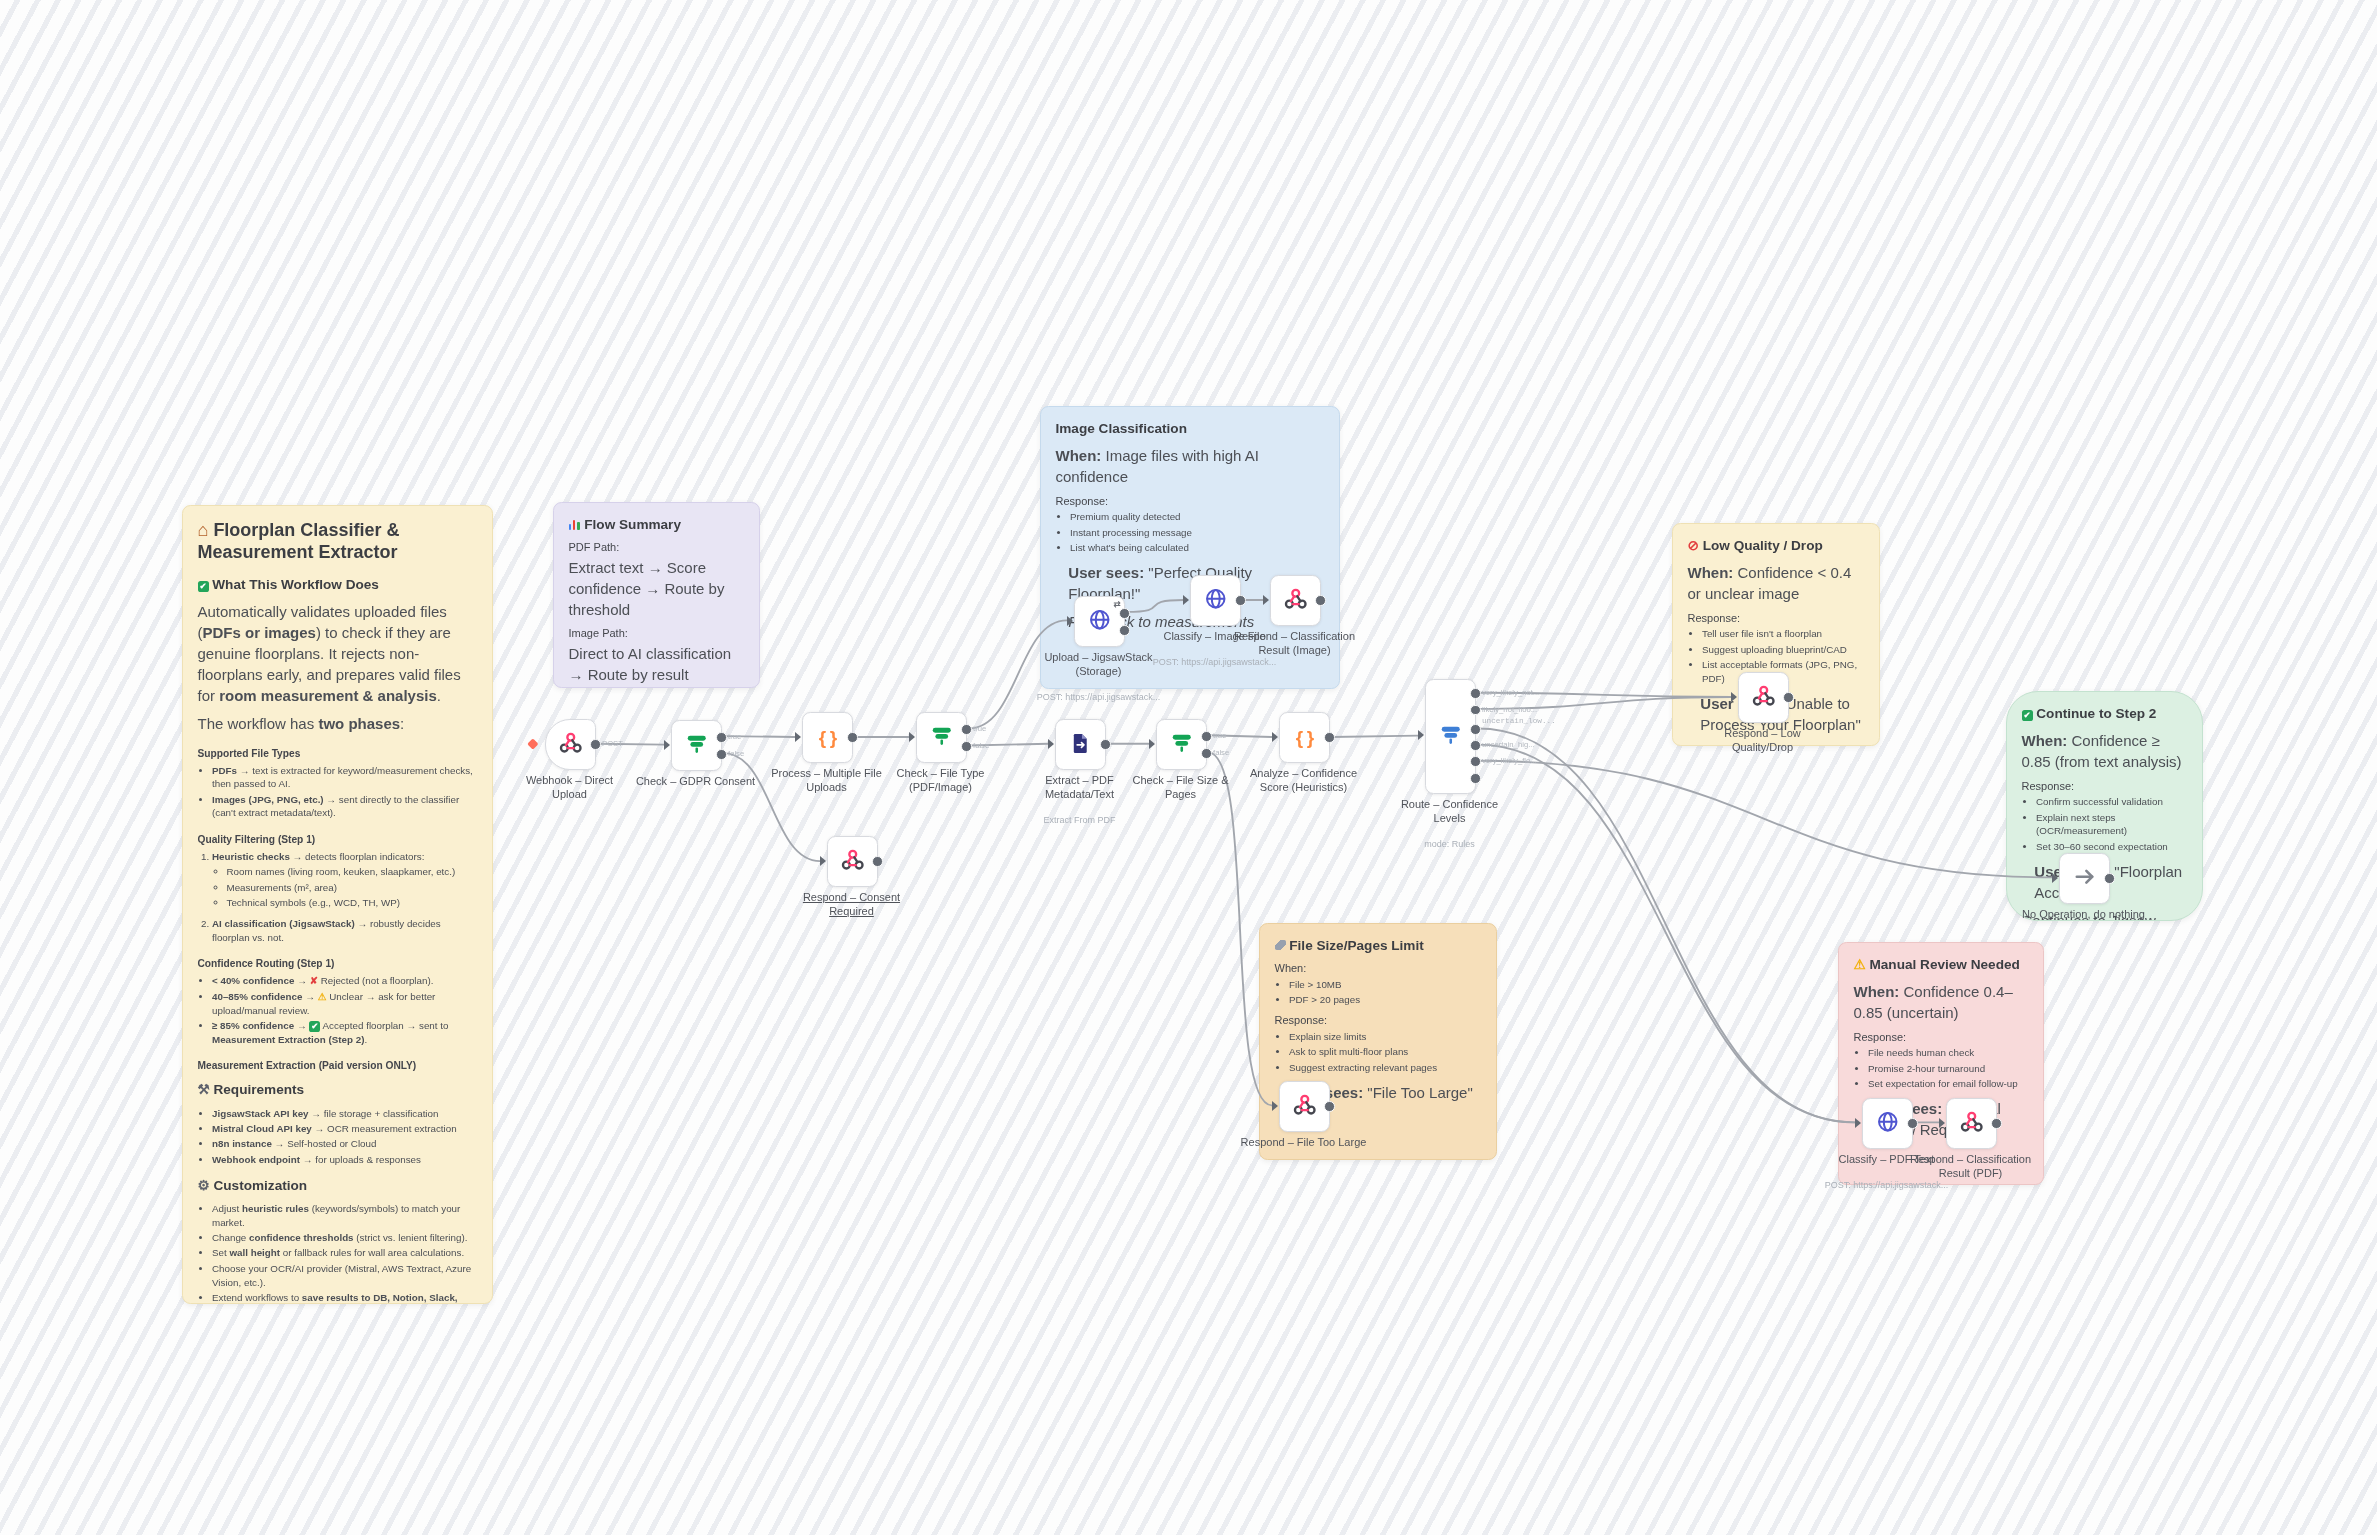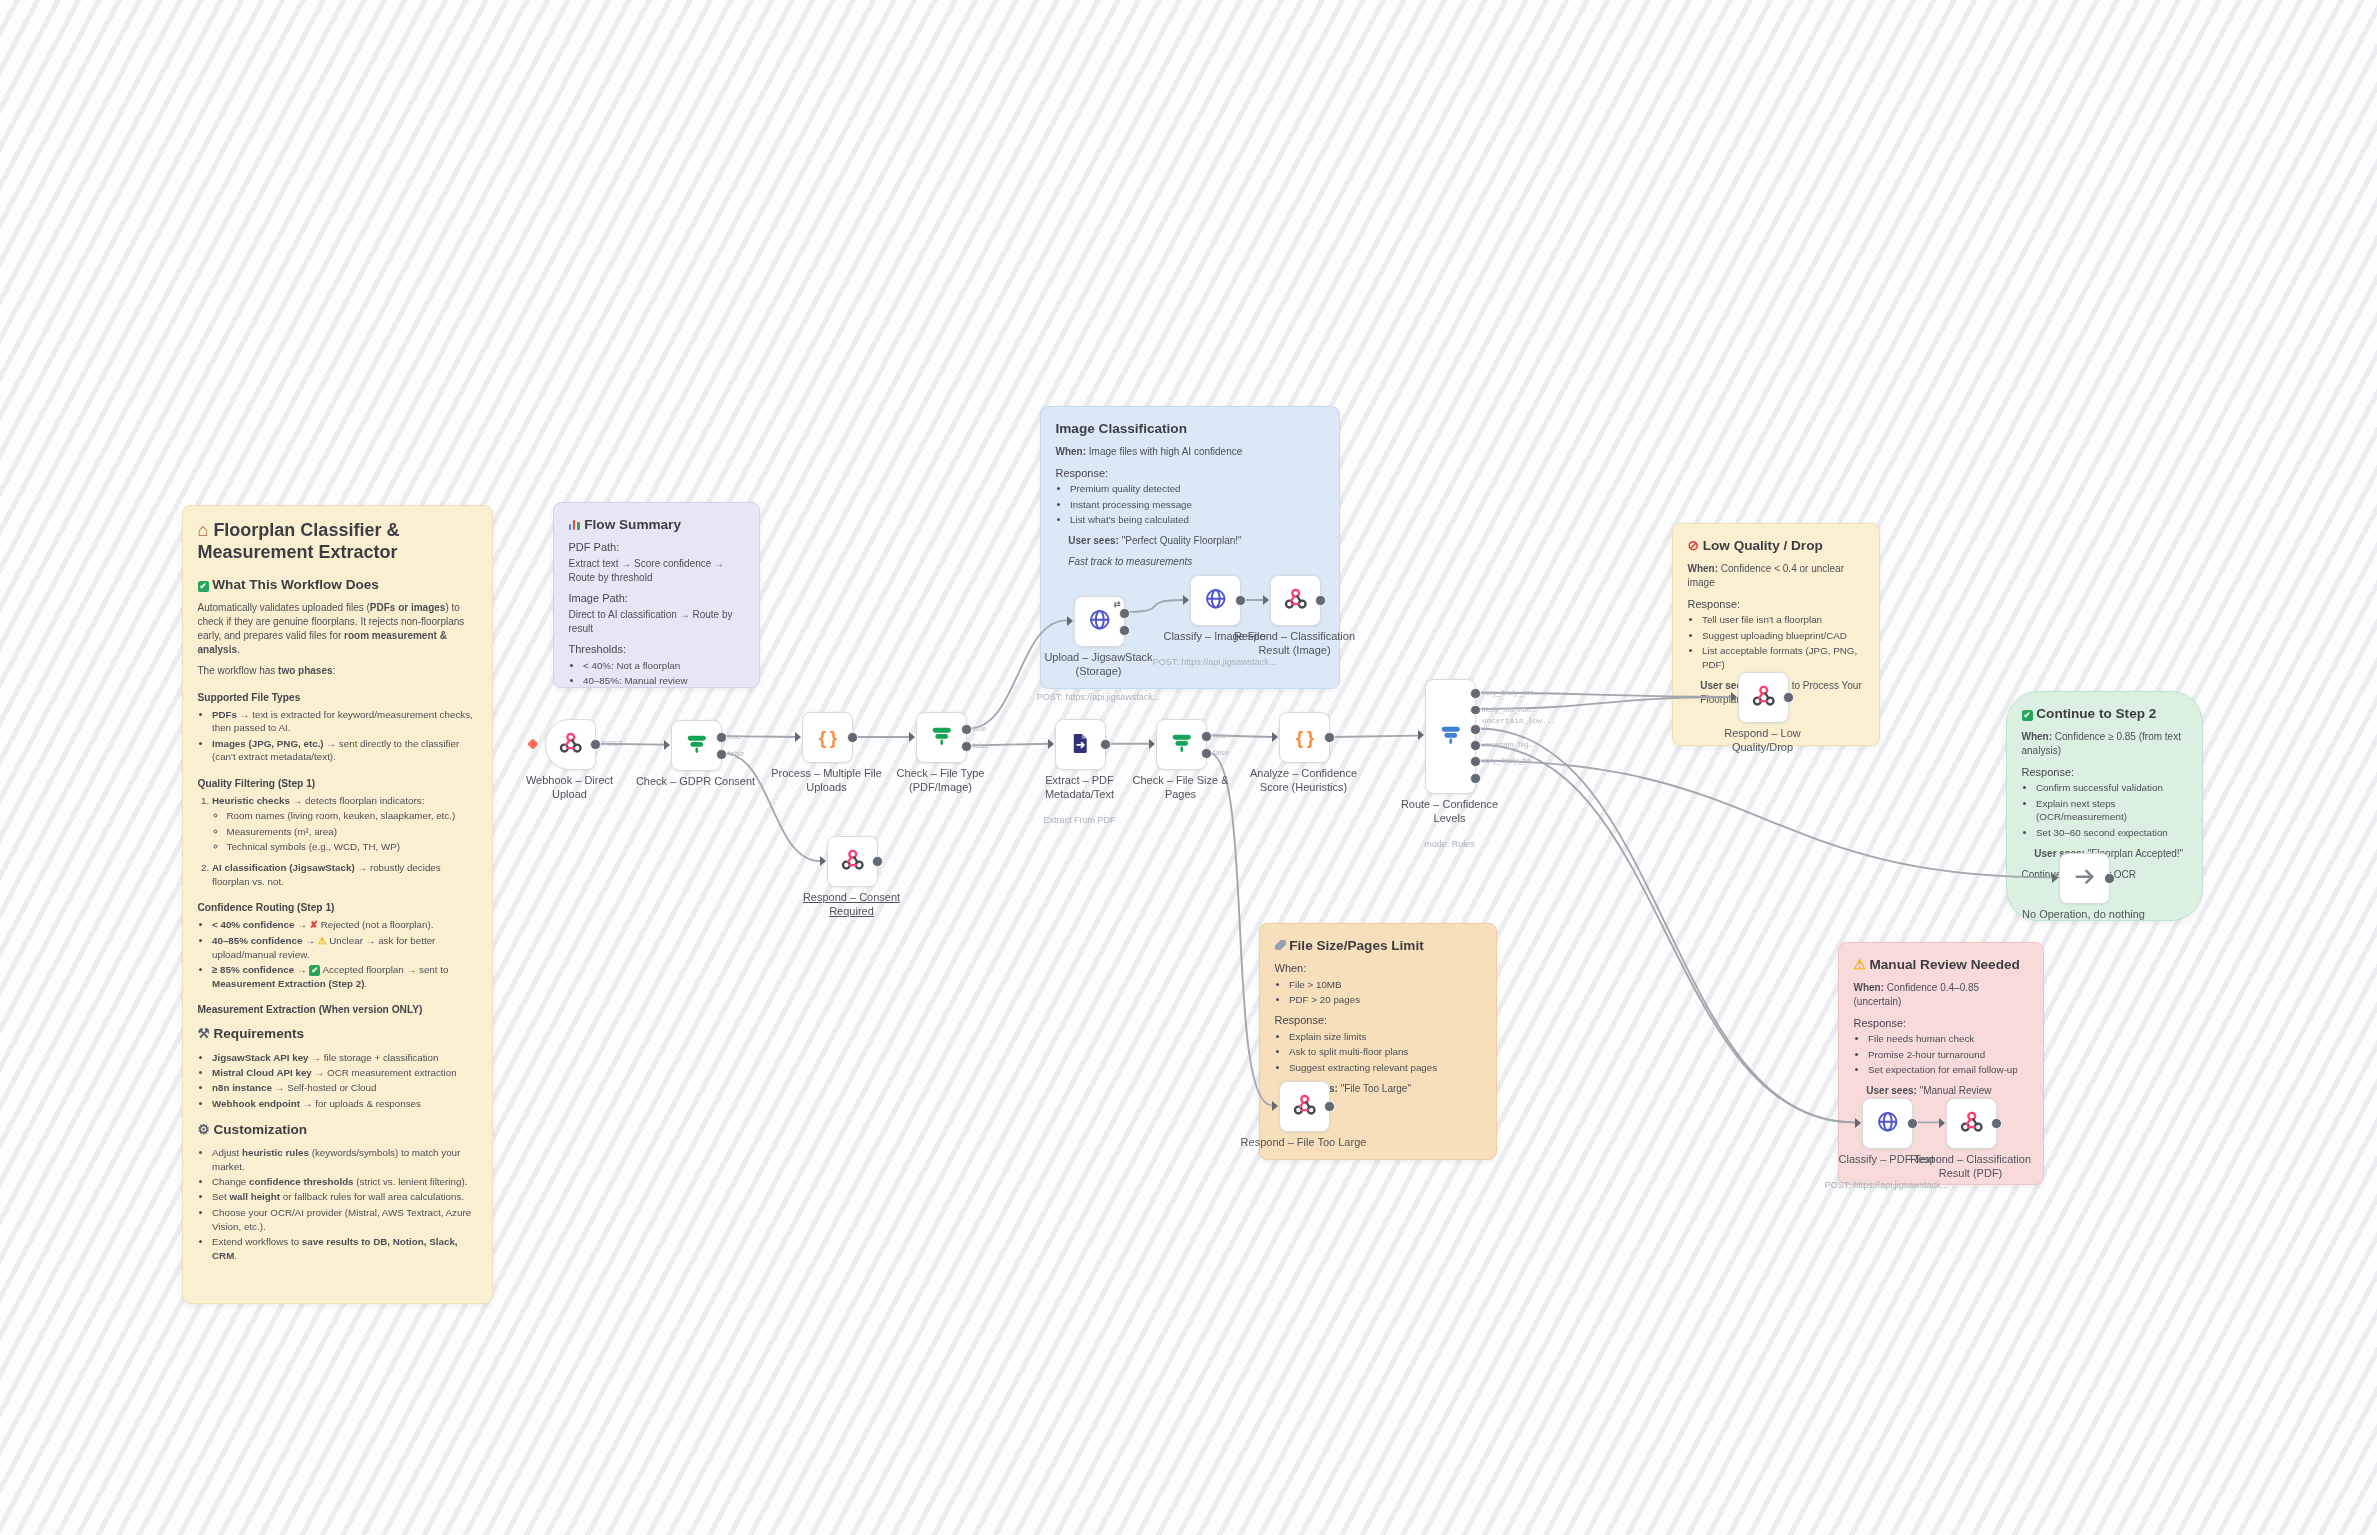--- a/index.html
+++ b/index.html
@@ -8,21 +8,21 @@
     background-image:repeating-linear-gradient(118deg, rgba(255,255,255,.8) 0 12.8px, rgba(224,227,233,.45) 12.8px 18px);}
   #edges{position:absolute;left:0;top:0;z-index:2;pointer-events:none;}
   #edges path{fill:none;stroke:#a2a6ad;stroke-width:2.2px;stroke-linecap:round;}
   .note{position:absolute;z-index:1;border-radius:8.5px;padding:12.8px 14.5px;box-sizing:border-box;
     box-shadow:0 1.7px 5.1px rgba(60,60,70,.08);overflow:hidden;border:0.9px solid rgba(0,0,0,.05);}
   .note h1{font-size:18px;line-height:1.25;margin:0 0 12px 0;color:#3c3e43;font-weight:700;}
   .note h2{font-size:13.6px;line-height:1.3;margin:10.2px 0 7.7px 0;color:#3c3e43;font-weight:700;}
   .note h2:first-child{margin-top:0;}
   .note h3{font-size:10.2px;margin:13.6px 0 5.1px 0;color:#44464c;font-weight:700;}
   .note h4{font-size:11px;margin:7.7px 0 3.4px 0;color:#44464c;font-weight:400;}
-  .note p{font-size:10px;line-height:1.4;margin:0 0 6.8px 0;color:#4c4f55;}
+  .note p{font-size:15px;line-height:1.4;margin:0 0 6.8px 0;color:#4c4f55;}
   .note p.pi{padding-left:12.8px;}
   .note ul,.note ol{margin:0 0 7.7px 0;padding-left:14.5px;}
   .note li{font-size:9.8px;line-height:1.4;color:#4c4f55;margin:1.7px 0;}
   .embox{display:inline-block;width:11px;height:11px;background:#23a55a;color:#fff;border-radius:2.6px;
     font-size:8.5px;line-height:11px;text-align:center;font-weight:700;}
   .emtri{color:#f2b10e;font-weight:700;}
   .emred{color:#e23f3f;font-weight:700;}
   .emhouse{color:#b3622c;font-weight:700;}
   .emtool{color:#5d616b;}
   .embars{display:inline-block;width:12px;height:10.2px;position:relative;vertical-align:-0.9px;}
@@ -87,21 +87,21 @@
               <li>Technical symbols (e.g., WCD, TH, WP)</li>
             </ul></li>
           <li><b>AI classification (JigsawStack)</b> → robustly decides floorplan vs. not.</li>
         </ol>
         <h3>Confidence Routing (Step 1)</h3>
         <ul>
           <li><b>&lt; 40% confidence</b> → <span class="emred">✘</span> Rejected (not a floorplan).</li>
           <li><b>40–85% confidence</b> → <span class="emtri"><span class="emtri">⚠</span></span> Unclear → ask for better upload/manual review.</li>
           <li><b>≥ 85% confidence</b> → <span class="embox">✔</span> Accepted floorplan → sent to <b>Measurement Extraction (Step 2)</b>.</li>
         </ul>
-        <h3>Measurement Extraction (When version ONLY)</h3>
+        <h3>Measurement Extraction (Paid version ONLY)</h3>
         <h2><span class="emtool">⚒</span> Requirements</h2>
         <ul>
           <li><b>JigsawStack API key</b> → file storage + classification</li>
           <li><b>Mistral Cloud API key</b> → OCR measurement extraction</li>
           <li><b>n8n instance</b> → Self-hosted or Cloud</li>
           <li><b>Webhook endpoint</b> → for uploads &amp; responses</li>
         </ul>
         <h2><span class="emtool">⚙</span> Customization</h2>
         <ul>
           <li>Adjust <b>heuristic rules</b> (keywords/symbols) to match your market.</li>

